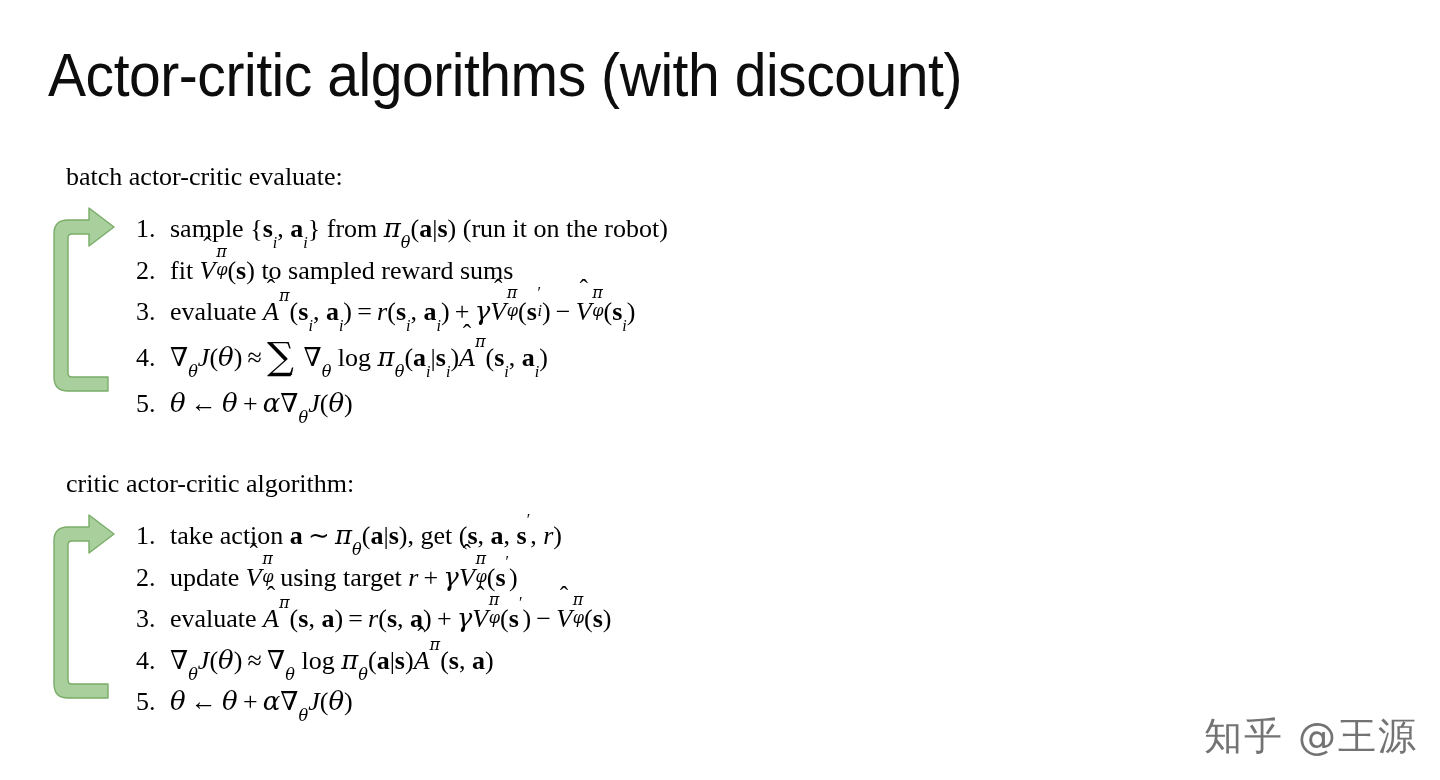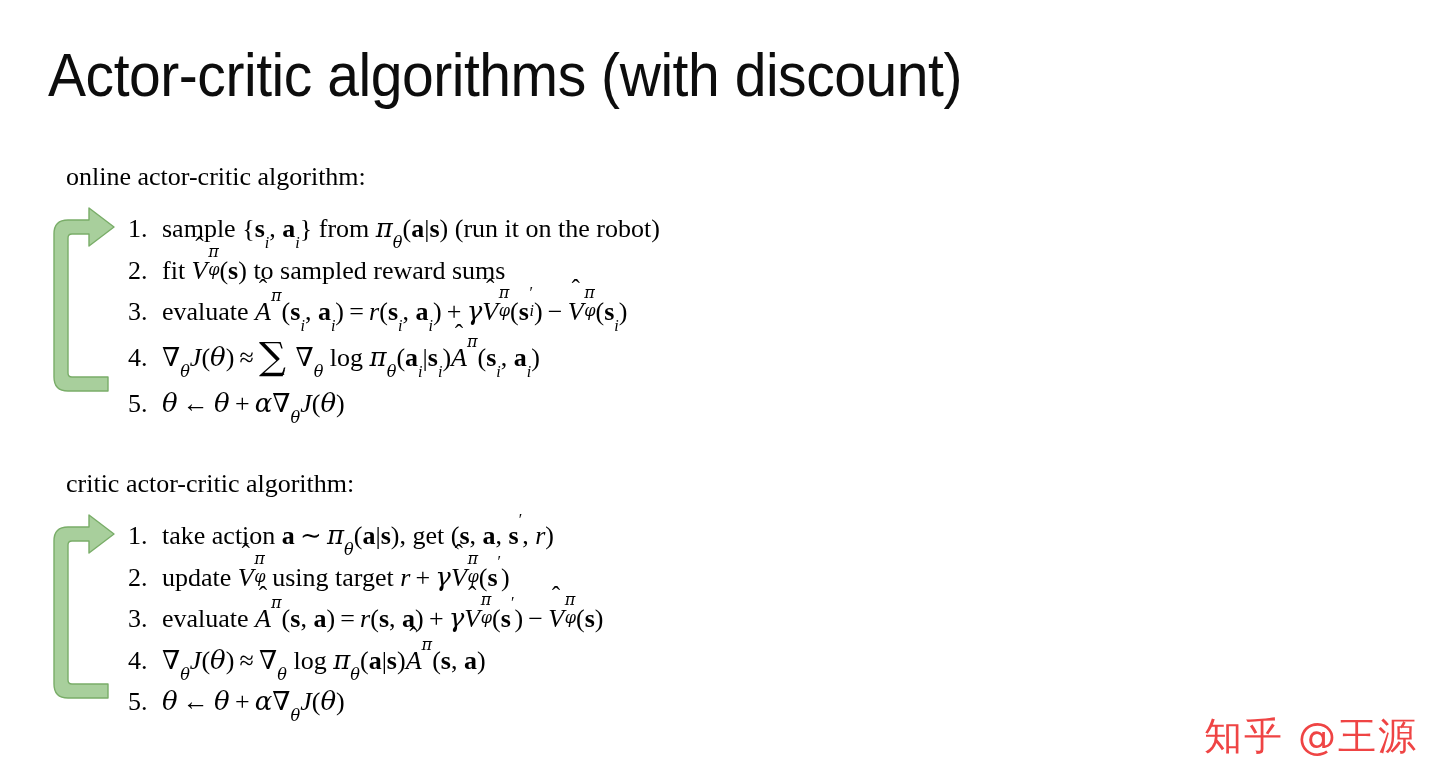--- a/index.html
+++ b/index.html
@@ -58,20 +58,21 @@
     margin: 0;
     padding: 0;
     list-style: none;
   }
   .algo-steps li {
     font-size: 26px;
     line-height: 41.5px;
     white-space: nowrap;
     font-family: "Liberation Serif", "DejaVu Serif", serif;
     position: relative;
+    margin-left: 8px;
   }
   .step-num {
     display: inline-block;
     width: 34px;
   }
 
   
   .mi   { font-style: italic; }
   .mbf  { font-weight: bold; font-style: normal; }
   .mup  { font-style: normal; }
@@ -142,33 +143,33 @@
   #online-loop { left: 48px; top: 512px; }
 
   
   #watermark {
     position: absolute;
     right: 22px;
     bottom: 18px;
     font-family: "DejaVu Sans", "Liberation Sans", sans-serif;
     font-size: 38px;
     letter-spacing: 2px;
-    color: #ef4444;
+    color: #737373;
     white-space: nowrap;
     user-select: none;
   }
 </style>
 </head>
 <body>
 
 <div id="slide-title">Actor-critic algorithms (with discount)</div>
 
 <div class="algo-block" id="batch-block">
 
-  <div class="algo-heading">online actor-critic algorithm:</div>
+  <div class="algo-heading">batch actor-critic evaluate:</div>
 
   <ol class="algo-steps">
 
     <li>
       <span class="step-num">1.</span><span class="math"><span class="mup">sample</span>&nbsp;<span class="bigparen">{</span><span class="mbf">s</span><sub class="mi">i</sub><span class="mup">,</span>&nbsp;<span class="mbf">a</span><sub class="mi">i</sub><span class="bigparen">}</span>&nbsp;<span class="mup">from</span>&nbsp;<span class="mgrk">π</span><sub class="mgrk">θ</sub><span class="bigparen">(</span><span class="mbf">a</span><span class="mup">|</span><span class="mbf">s</span><span class="bigparen">)</span>&nbsp;<span class="mup">(run it on the robot)</span></span>
     </li>
 
     <li>
       <span class="step-num">2.</span><span class="math"><span class="mup">fit</span>&nbsp;<span class="hat-wrap"><span class="hat-mark">̂</span><span class="mi">V</span></span><span class="subsup"><span class="sup-part mgrk">π</span><span class="sub-part mgrk">φ</span></span><span class="bigparen">(</span><span class="mbf">s</span><span class="bigparen">)</span>&nbsp;<span class="mup">to sampled reward sums</span></span>
     </li>

